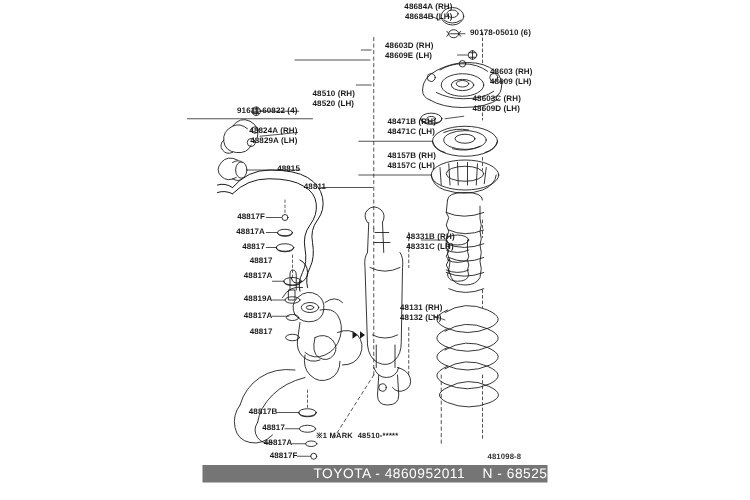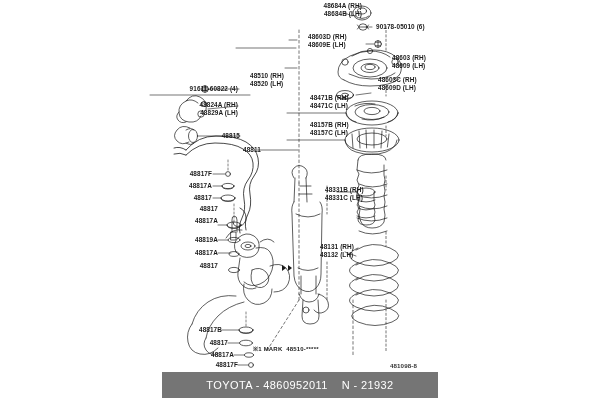--- a/index.html
+++ b/index.html
@@ -39,25 +39,25 @@
   .lbl.code {
     font-size: 6.2px;
     color: #333333;
     font-weight: bold;
   }
   #footer-bar {
     position: absolute;
     left: 162px;
     top: 372px;
     width: 276px;
-    height: 26px;
+    height: 14px;
     background: #757575;
     display: flex;
     align-items: center;
-    justify-content: center;
+    justify-content: flex-end;
     gap: 14px;
   }
   #footer-bar span {
     font-family: "Liberation Sans", sans-serif;
     font-size: 11px;
     color: #ffffff;
     letter-spacing: 0.4px;
     white-space: pre;
   }
 </style>
@@ -336,16 +336,16 @@
   <div class="lbl" style="left:325px; top:186px;"><span>48331B (RH)</span><br><span>48331C (LH)</span></div>
 
   <div class="lbl" style="left:320px; top:243px;"><span>48131 (RH)</span><br><span>48132 (LH)</span></div>
 
   <div class="lbl note" style="left:253px; top:346px;">※1 MARK  48510-*****</div>
 
   <div class="lbl code" style="left:390px; top:362px;">481098-8</div>
 
   <div id="footer-bar">
     <span>TOYOTA - 4860952011</span>
-    <span>N - 21932</span>
+    <span>N - 68525</span>
   </div>
 
 </div>
 
 </body></html>

